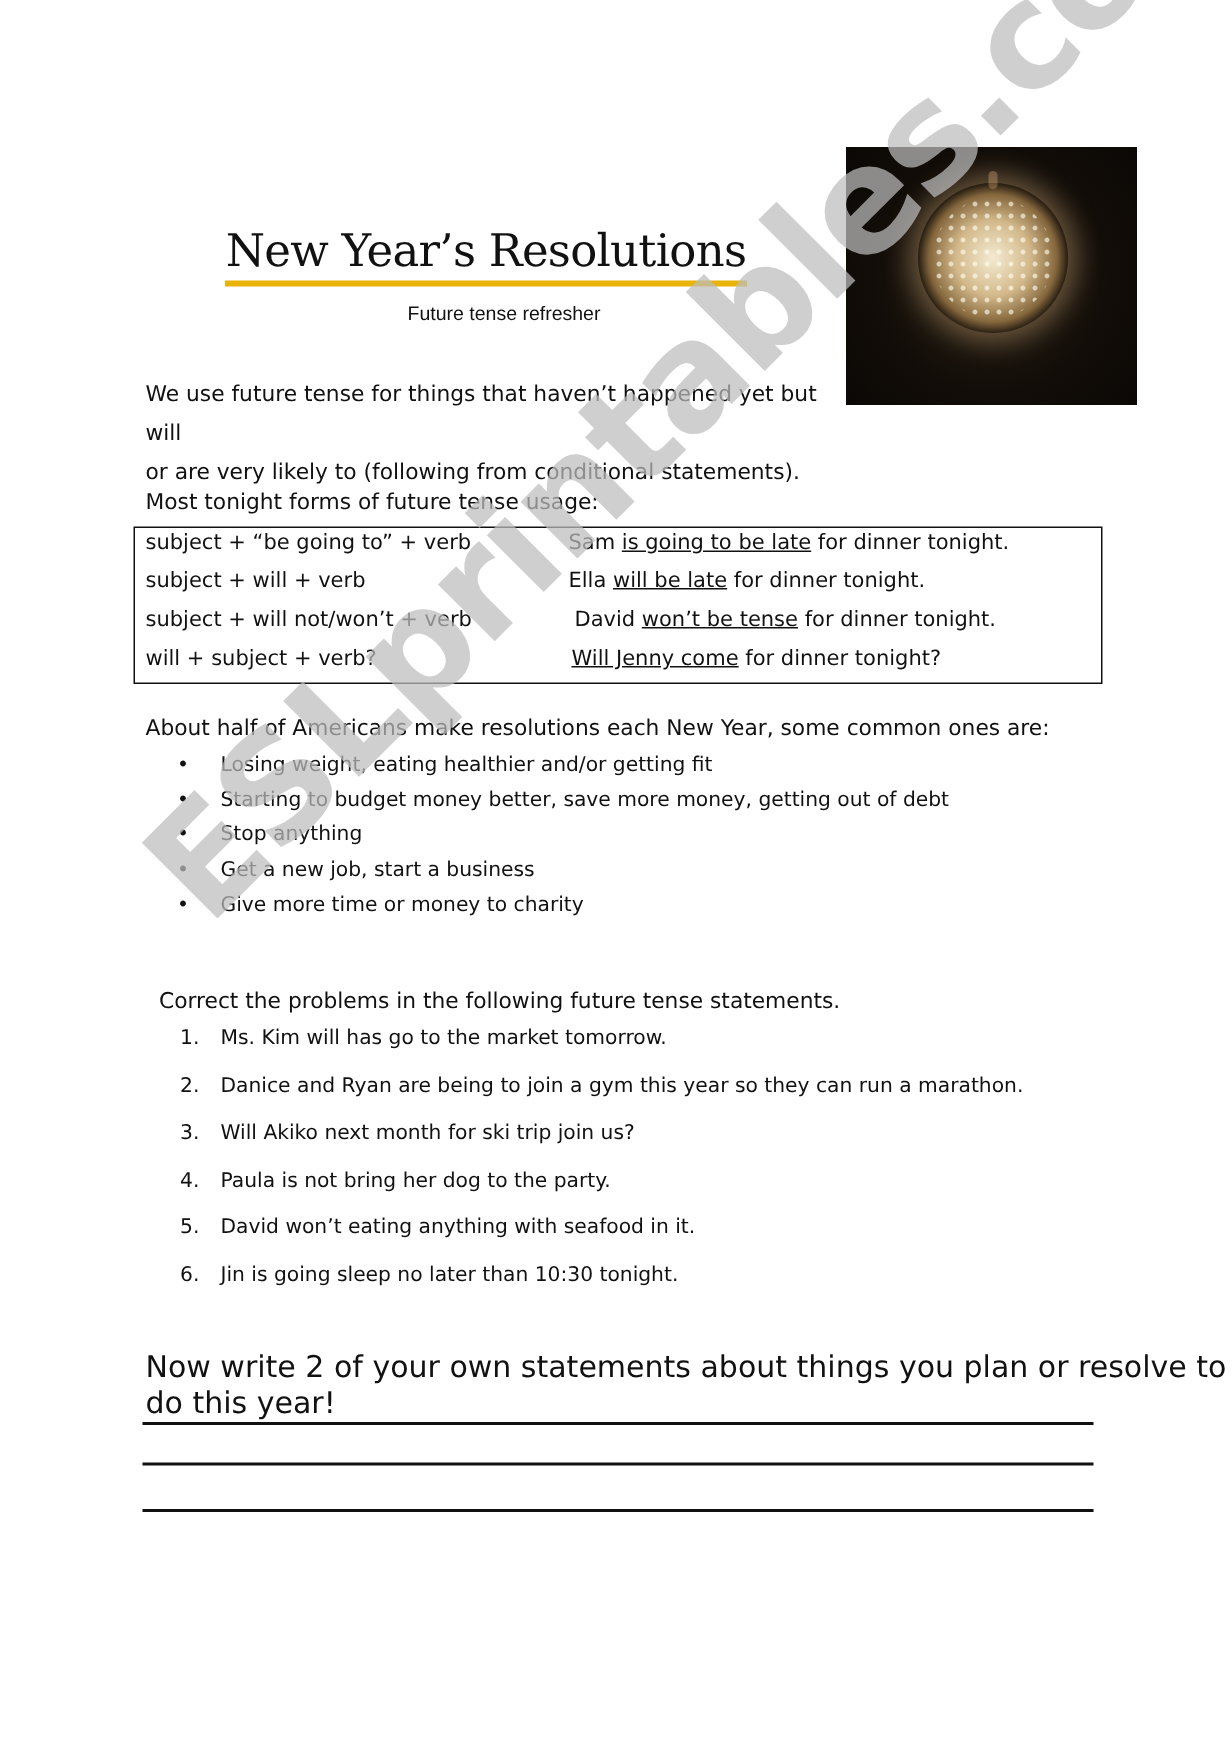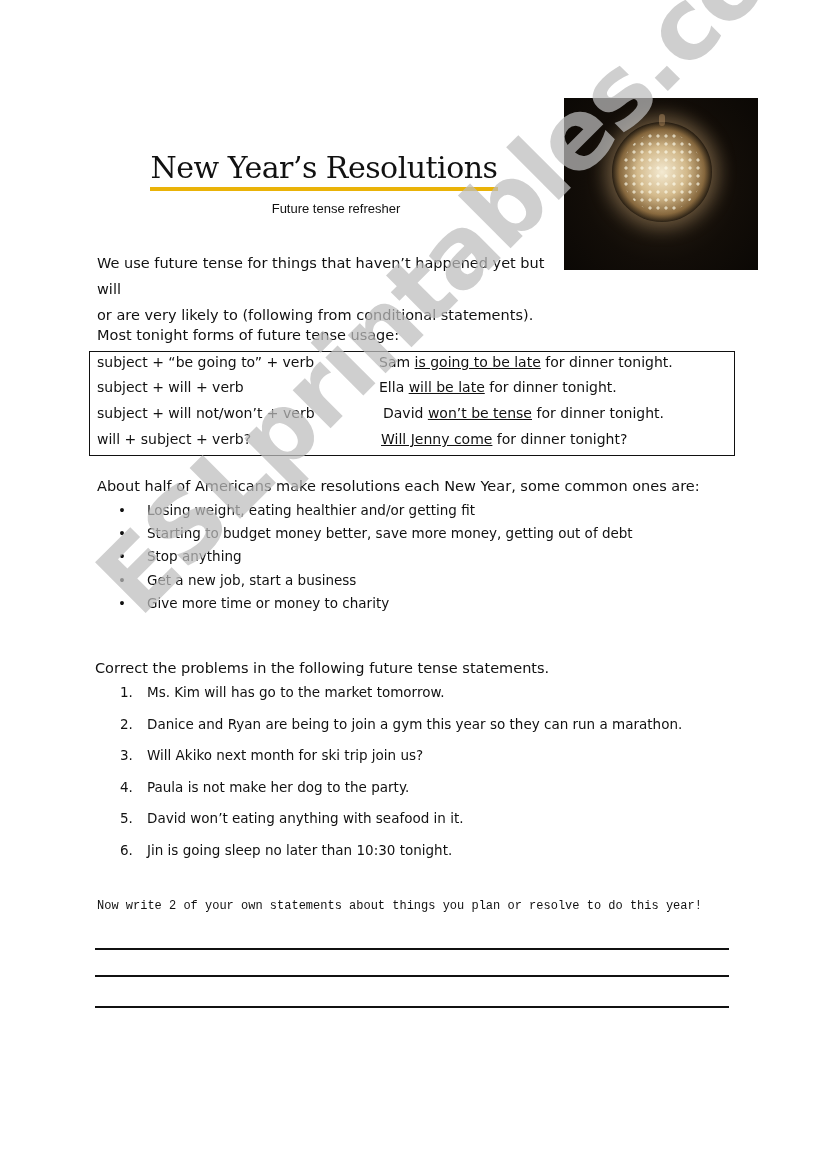--- a/index.html
+++ b/index.html
@@ -25,25 +25,25 @@
     .forms-label { left: 97px; top: 327px; font-size: 14.5px; }
     .forms-box { left: 89px; top: 351px; width: 644px; height: 103px; border: 1px solid #111; }
     .forms-row { position: absolute; left: 7px; width: 630px; height: 25px; font-size: 14px; }
     .forms-row .lhs { position: absolute; left: 0; }
     .forms-row .rhs { position: absolute; left: 282px; }
     .u { text-decoration: underline; }
     .about { left: 97px; top: 478px; font-size: 14.5px; }
     .bullets { left: 118px; top: 502px; margin: 0; padding: 0; list-style: none; }
     .bullets li { height: 23.2px; font-size: 13.5px; position: relative; padding-left: 29px; }
     .bullets li::before { content: "\2022"; position: absolute; left: 0; top: 0; }
-    .correct { left: 95px; top: 660px; font-size: 14.5px; }
+    .correct { left: 106px; top: 660px; font-size: 14.5px; }
     .numbered { left: 120px; top: 684px; margin: 0; padding: 0; list-style: none; }
     .numbered li { height: 31.6px; font-size: 13.5px; position: relative; padding-left: 27px; }
     .numbered li .num { position: absolute; left: 0; }
-    .write { left: 97px; top: 899px; font-size: 12px; font-family: Liberation Mono, monospace; }
+    .write { left: 97px; top: 899px; font-size: 20px; }
     .line { left: 95px; width: 634px; height: 0; border-top: 2px solid #111; }
     .watermark { left: 75px; top: 555px; font-size: 98px; font-weight: bold; color: #bdbdbd; opacity: 0.72;
                  font-family: "DejaVu Sans", sans-serif; transform-origin: 0 0; transform: rotate(-45deg);
                  white-space: nowrap; letter-spacing: -2px; pointer-events: none; }
     .watermark-wrap { left: 0; top: 0; width: 821px; height: 1169px; pointer-events: none; }
   </style>
 </head>
 <body>
 
 <div class="abs title">
@@ -89,21 +89,21 @@
   <li>Stop anything</li>
   <li>Get a new job, start a business</li>
   <li>Give more time or money to charity</li>
 </ul>
 
 <div class="abs correct">Correct the problems in the following future tense statements.</div>
 <ol class="abs numbered">
   <li><span class="num">1.</span><span>Ms. Kim will has go to the market tomorrow.</span></li>
   <li><span class="num">2.</span><span>Danice and Ryan are being to join a gym this year so they can run a marathon.</span></li>
   <li><span class="num">3.</span><span>Will Akiko next month for ski trip join us?</span></li>
-  <li><span class="num">4.</span><span>Paula is not make her dog to the party.</span></li>
+  <li><span class="num">4.</span><span>Paula is not bring her dog to the party.</span></li>
   <li><span class="num">5.</span><span>David won’t eating anything with seafood in it.</span></li>
   <li><span class="num">6.</span><span>Jin is going sleep no later than 10:30 tonight.</span></li>
 </ol>
 
 <div class="abs write">Now write 2 of your own statements about things you plan or resolve to do this year!</div>
 <div class="abs line" style="top:948px"></div>
 <div class="abs line" style="top:975px"></div>
 <div class="abs line" style="top:1006px"></div>
 
 <div class="abs watermark-wrap">

